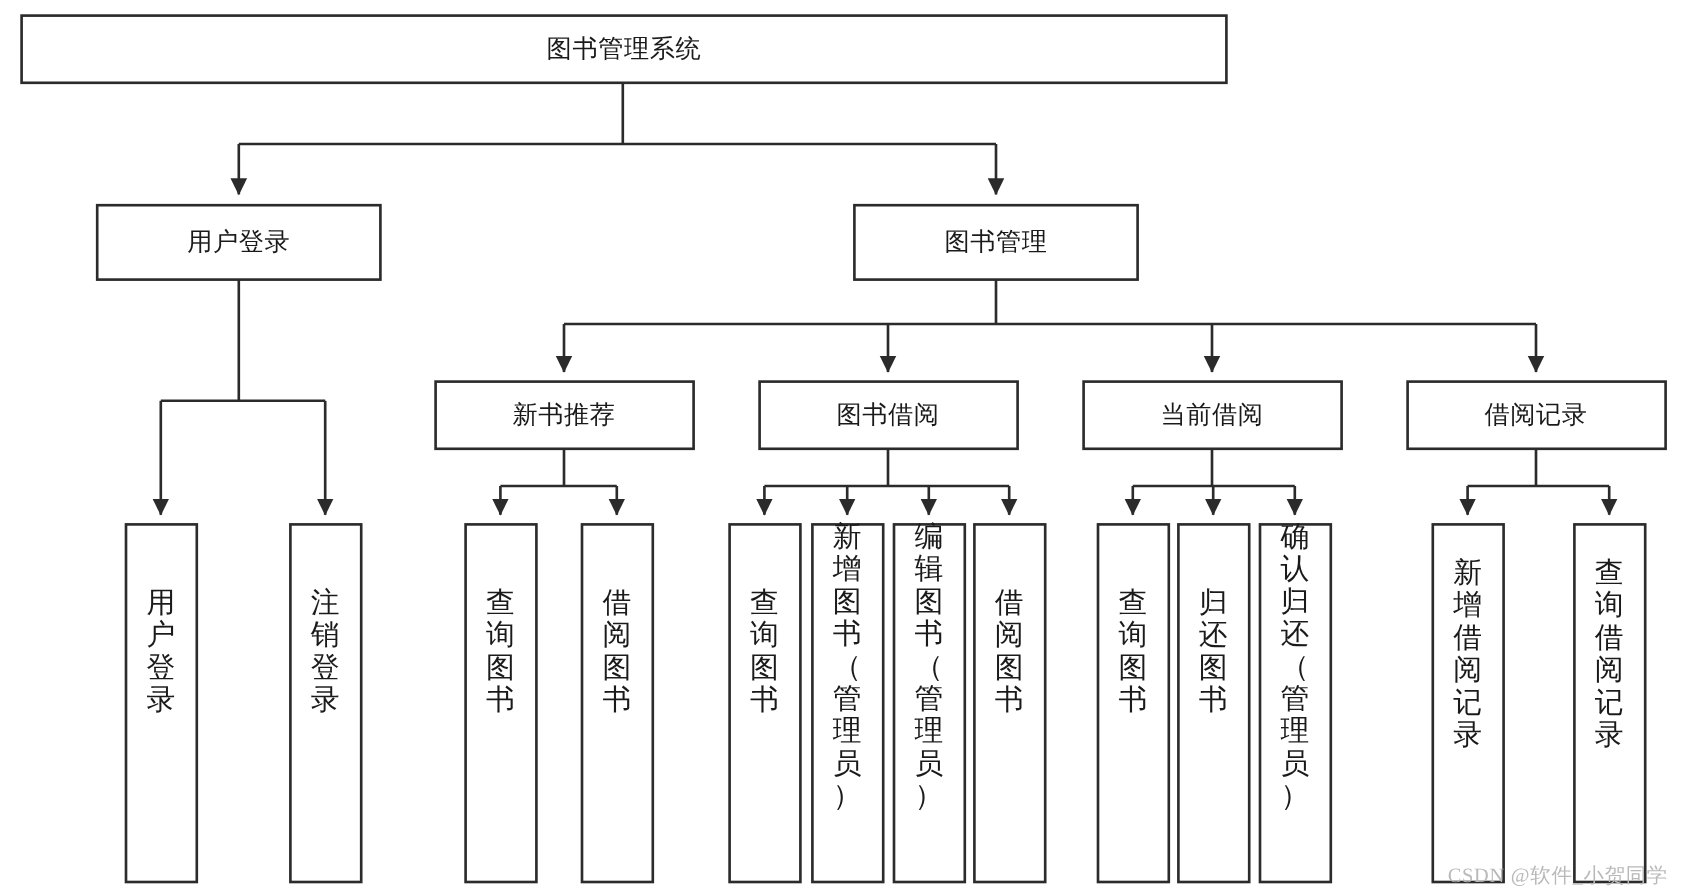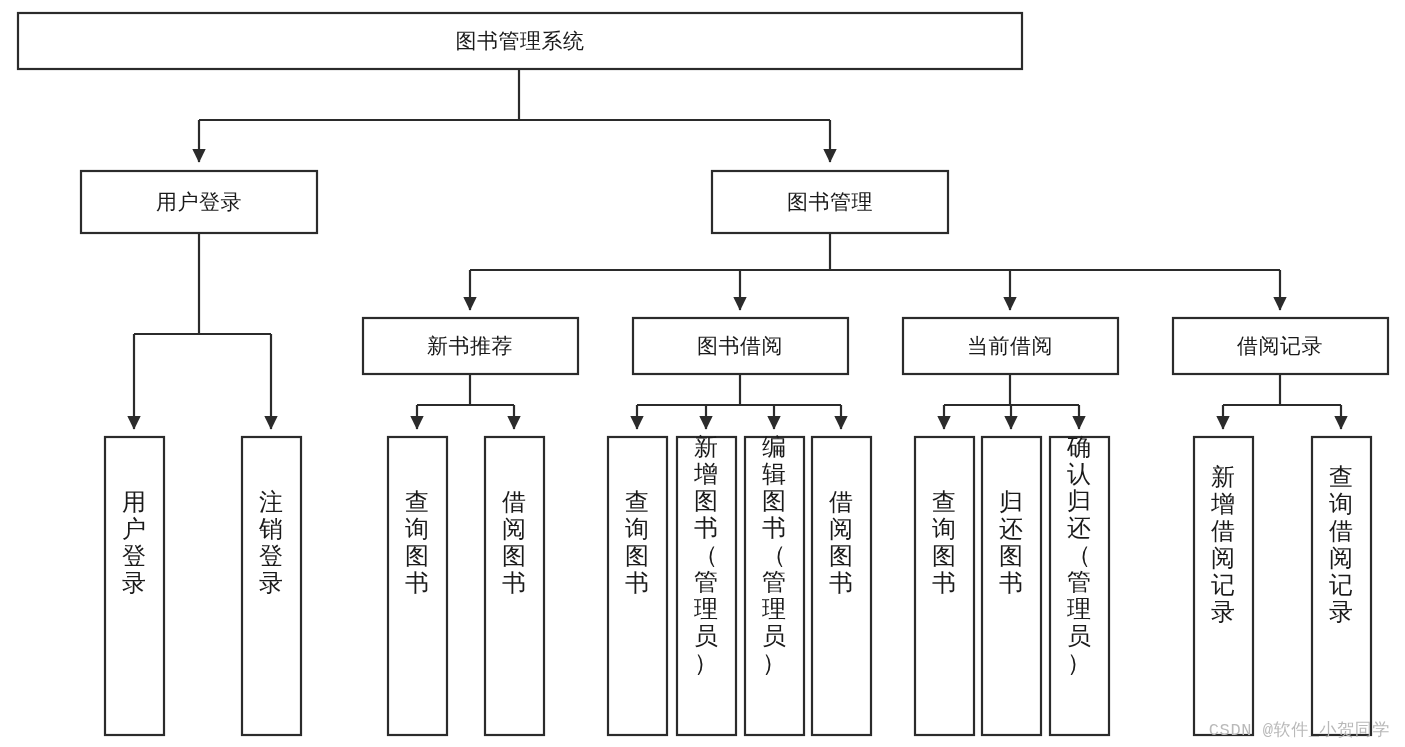--- a/index.html
+++ b/index.html
@@ -52,21 +52,21 @@
     stroke-linecap: butt;
   }
   .arrow-head {
     fill: #2b2b2b;
     stroke: none;
   }
   .watermark {
     position: absolute;
     right: 8px;
     bottom: 6px;
-    font-family: Liberation Mono, monospace;
+    font-family: Liberation Serif, serif;
     font-size: 17px;
     color: #b9b9b9;
     letter-spacing: 0.6px;
     white-space: nowrap;
     user-select: none;
     pointer-events: none;
   }
 </style>
 </head>
 <body>

